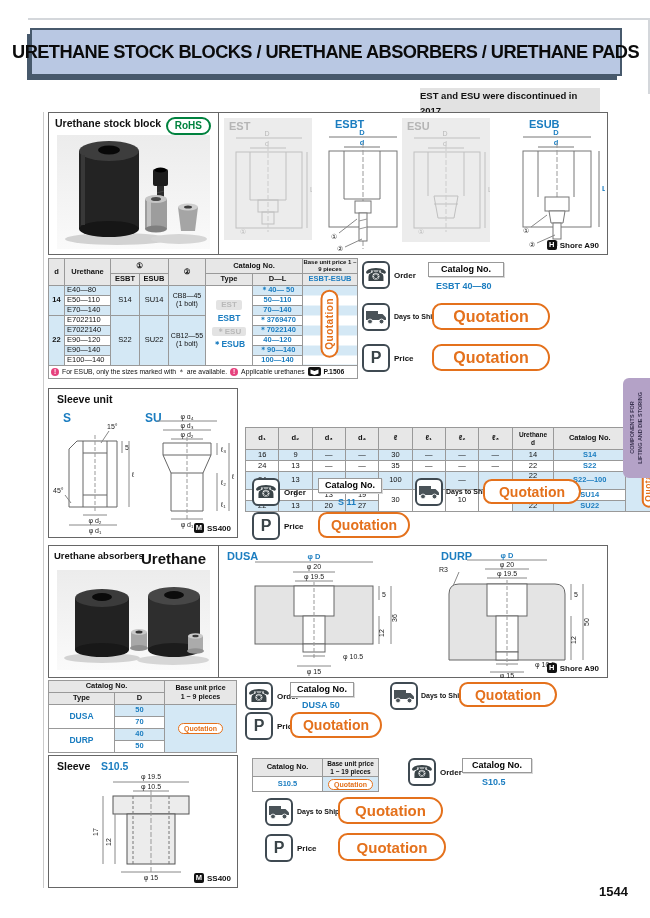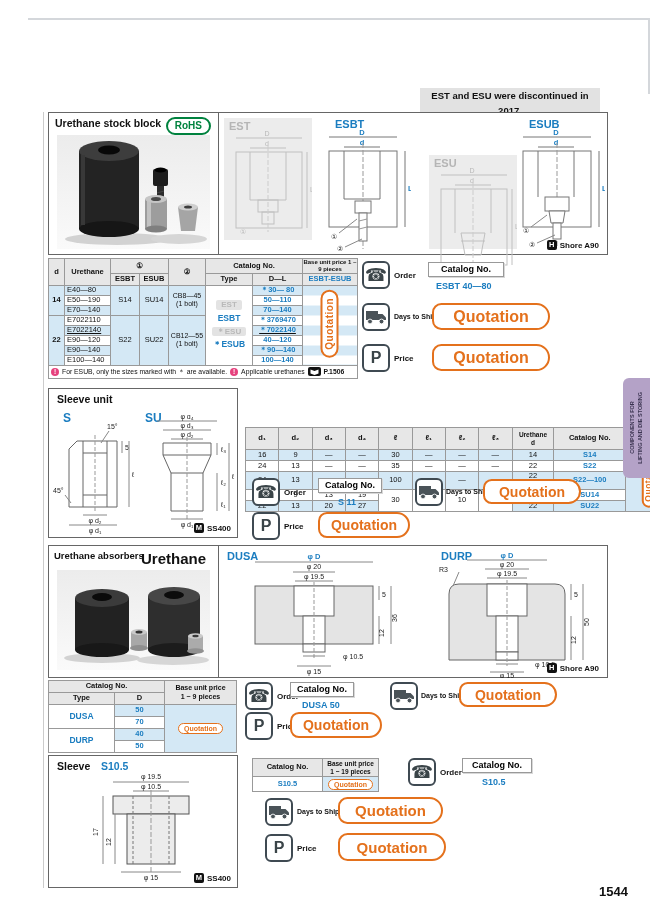--- a/index.html
+++ b/index.html
@@ -5,21 +5,21 @@
   html,body{margin:0;padding:0;background:#fff;}
   .page{position:relative;width:650px;height:918px;background:#fff;font-family:"Liberation Sans",sans-serif;overflow:hidden;}
   .abs{position:absolute;}
 
   
   .title-bar{position:absolute;left:30px;top:28px;width:588px;height:44px;background:#b9c8e3;border:2px solid #47596c;box-shadow:-4px 5px 0 -1px #47596c;display:flex;align-items:center;justify-content:center;}
   .title-bar h1{margin:0;font-size:19px;font-weight:bold;letter-spacing:-0.6px;transform:scaleX(.96);white-space:nowrap;color:#0b0b0b;}
   .page-edge-top{position:absolute;left:28px;top:18px;width:622px;height:2px;background:#d4d7db;}
   .page-edge-right{position:absolute;right:0;top:18px;width:2px;height:76px;background:#d4d7db;}
   .left-rule{position:absolute;left:43px;top:112px;width:1px;height:776px;background:#cccccc;}
-  .note{position:absolute;top:88px;left:420px;width:180px;height:29px;background:#e2e2e2;font-size:9.5px;font-weight:bold;text-align:center;line-height:15px;color:#111;}
+  .note{position:absolute;top:88px;left:420px;width:180px;height:29px;background:#e2e2e2;font-size:9.5px;font-weight:bold;line-height:15px;color:#111;}
 
   
   .panel{position:absolute;border:1px solid #666;background:#fff;box-sizing:border-box;}
   .panel-title{font-size:10.5px;font-weight:bold;color:#111;}
   .photo-box{position:absolute;left:0;top:0;width:170px;height:100%;border-right:1px solid #666;box-sizing:border-box;background:#fff;}
   .photo-bg{position:absolute;background:linear-gradient(#ececec,#fafafa);}
 
   .rohs{position:absolute;border:2px solid #00823e;color:#00823e;font-weight:bold;font-size:10px;border-radius:9px;padding:0 7px;line-height:14px;background:#fff;}
 
   .dwg-label{font-size:11px;font-weight:bold;}
@@ -67,20 +67,23 @@
   .dimtxt-g{font-size:7px;fill:#b8b8b8;}
 </style>
 </head>
 <body>
 
 <div class="page">
   <div class="page-edge-top"></div>
   <div class="page-edge-right"></div>
   <div class="left-rule"></div>
 
+  <div class="title-bar">
+    <h1>URETHANE STOCK BLOCKS / URETHANE ABSORBERS / URETHANE PADS</h1>
+  </div>
   <div class="note">EST and ESU were discontinued in 2017.</div>
 
   <div class="panel" style="left:48px;top:112px;width:560px;height:143px;padding-left:45px;">
     <div class="photo-box">
       <div class="panel-title abs" style="left:6px;top:4px;">Urethane stock block</div>
       <div class="rohs" style="right:7px;top:4px;">RoHS</div>
       <div class="photo-bg" style="left:8px;top:22px;width:153px;height:114px;">
         <svg width="153" height="114" viewBox="0 0 153 114">
           <ellipse cx="60" cy="104" rx="52" ry="6" fill="#d2d2d2"></ellipse>
           <ellipse cx="122" cy="104" rx="28" ry="5" fill="#d6d6d6"></ellipse>
@@ -146,21 +149,21 @@
         <line x1="42" y1="100" x2="50" y2="98" stroke="#999"></line>
         <line x1="88" y1="22" x2="88" y2="98" stroke="#777"></line>
         <text x="91" y="62" class="dimtxt-b">L</text>
         <line x1="40" y1="90" x2="22" y2="104" stroke="#888"></line>
         <text x="14" y="110" class="dimtxt">①</text>
         <line x1="45" y1="110" x2="28" y2="118" stroke="#888"></line>
         <text x="20" y="122" class="dimtxt">②</text>
       </svg>
     </div>
 
-    <div class="abs faded-panel" style="left:380px;top:5px;width:88px;height:94px;margin-top:37px;">
+    <div class="abs faded-panel" style="left:353px;top:5px;width:88px;height:124px;">
       <div class="dwg-label dead abs" style="left:5px;top:2px;">ESU</div>
       <svg class="abs" style="left:0;top:12px;" width="88" height="108" viewBox="0 0 88 108">
         <line x1="12" y1="8" x2="78" y2="8" stroke="#c0c0c0"></line>
         <text x="43" y="6" text-anchor="middle" class="dimtxt-g">D</text>
         <line x1="26" y1="18" x2="62" y2="18" stroke="#c0c0c0"></line>
         <text x="43" y="16" text-anchor="middle" class="dimtxt-g">d</text>
         <rect x="12" y="22" width="66" height="76" fill="none" stroke="#c0c0c0"></rect>
         <line x1="26" y1="22" x2="26" y2="66" stroke="#c0c0c0"></line>
         <line x1="62" y1="22" x2="62" y2="66" stroke="#c0c0c0"></line>
         <path d="M32 66 h24 l-4 22 h-16 z" fill="none" stroke="#c0c0c0"></path>
@@ -235,40 +238,40 @@
       <td rowspan="3" class="cellblue">SU14</td>
       <td rowspan="3" class="cellblue" style="font-size:7px;"><span>CB8—45</span><br><span>(1 bolt)</span></td>
       <td rowspan="8" style="vertical-align:middle;">
         <div style="display:flex;flex-direction:column;gap:4px;align-items:center;">
           <span class="type-dead">EST</span>
           <span class="type-live">ESBT</span>
           <span class="type-dead">＊ESU</span>
           <span class="type-live">＊ESUB</span>
         </div>
       </td>
-      <td class="stripe blue">＊30— 80</td>
+      <td class="stripe blue">＊40— 50</td>
       <td rowspan="8" class="vquote-cell"><span class="vquote">Quotation</span></td>
     </tr>
     <tr style="height:10px;">
-          <td style="text-align:left;padding-left:2px;">E50—190</td>
+          <td style="text-align:left;padding-left:2px;">E50—110</td>
           <td class="blue">50—110</td>
         </tr>
     <tr style="height:10px;">
           <td class="stripe" style="text-align:left;padding-left:2px;">E70—140</td>
           <td class="stripe blue">70—140</td>
         </tr>
     <tr style="height:10px;">
       <td rowspan="5" class="cellblue" style="font-weight:bold;">22</td>
       <td style="text-align:left;padding-left:2px;">E7022110</td>
       <td rowspan="5" class="cellblue">S22</td>
       <td rowspan="5" class="cellblue">SU22</td>
       <td rowspan="5" class="cellblue" style="font-size:7px;"><span>CB12—55</span><br><span>(1 bolt)</span></td>
       <td class="blue">＊3769470</td>
     </tr>
-    <tr style="height:10px;text-decoration:underline;">
+    <tr style="height:10px;">
           <td class="stripe" style="text-align:left;padding-left:2px;">E7022140</td>
           <td class="stripe blue">＊7022140</td>
         </tr>
     <tr style="height:10px;">
           <td style="text-align:left;padding-left:2px;">E90—120</td>
           <td class="blue">40—120</td>
         </tr>
     <tr style="height:10px;">
           <td class="stripe" style="text-align:left;padding-left:2px;">E90—140</td>
           <td class="stripe blue">＊90—140</td>

